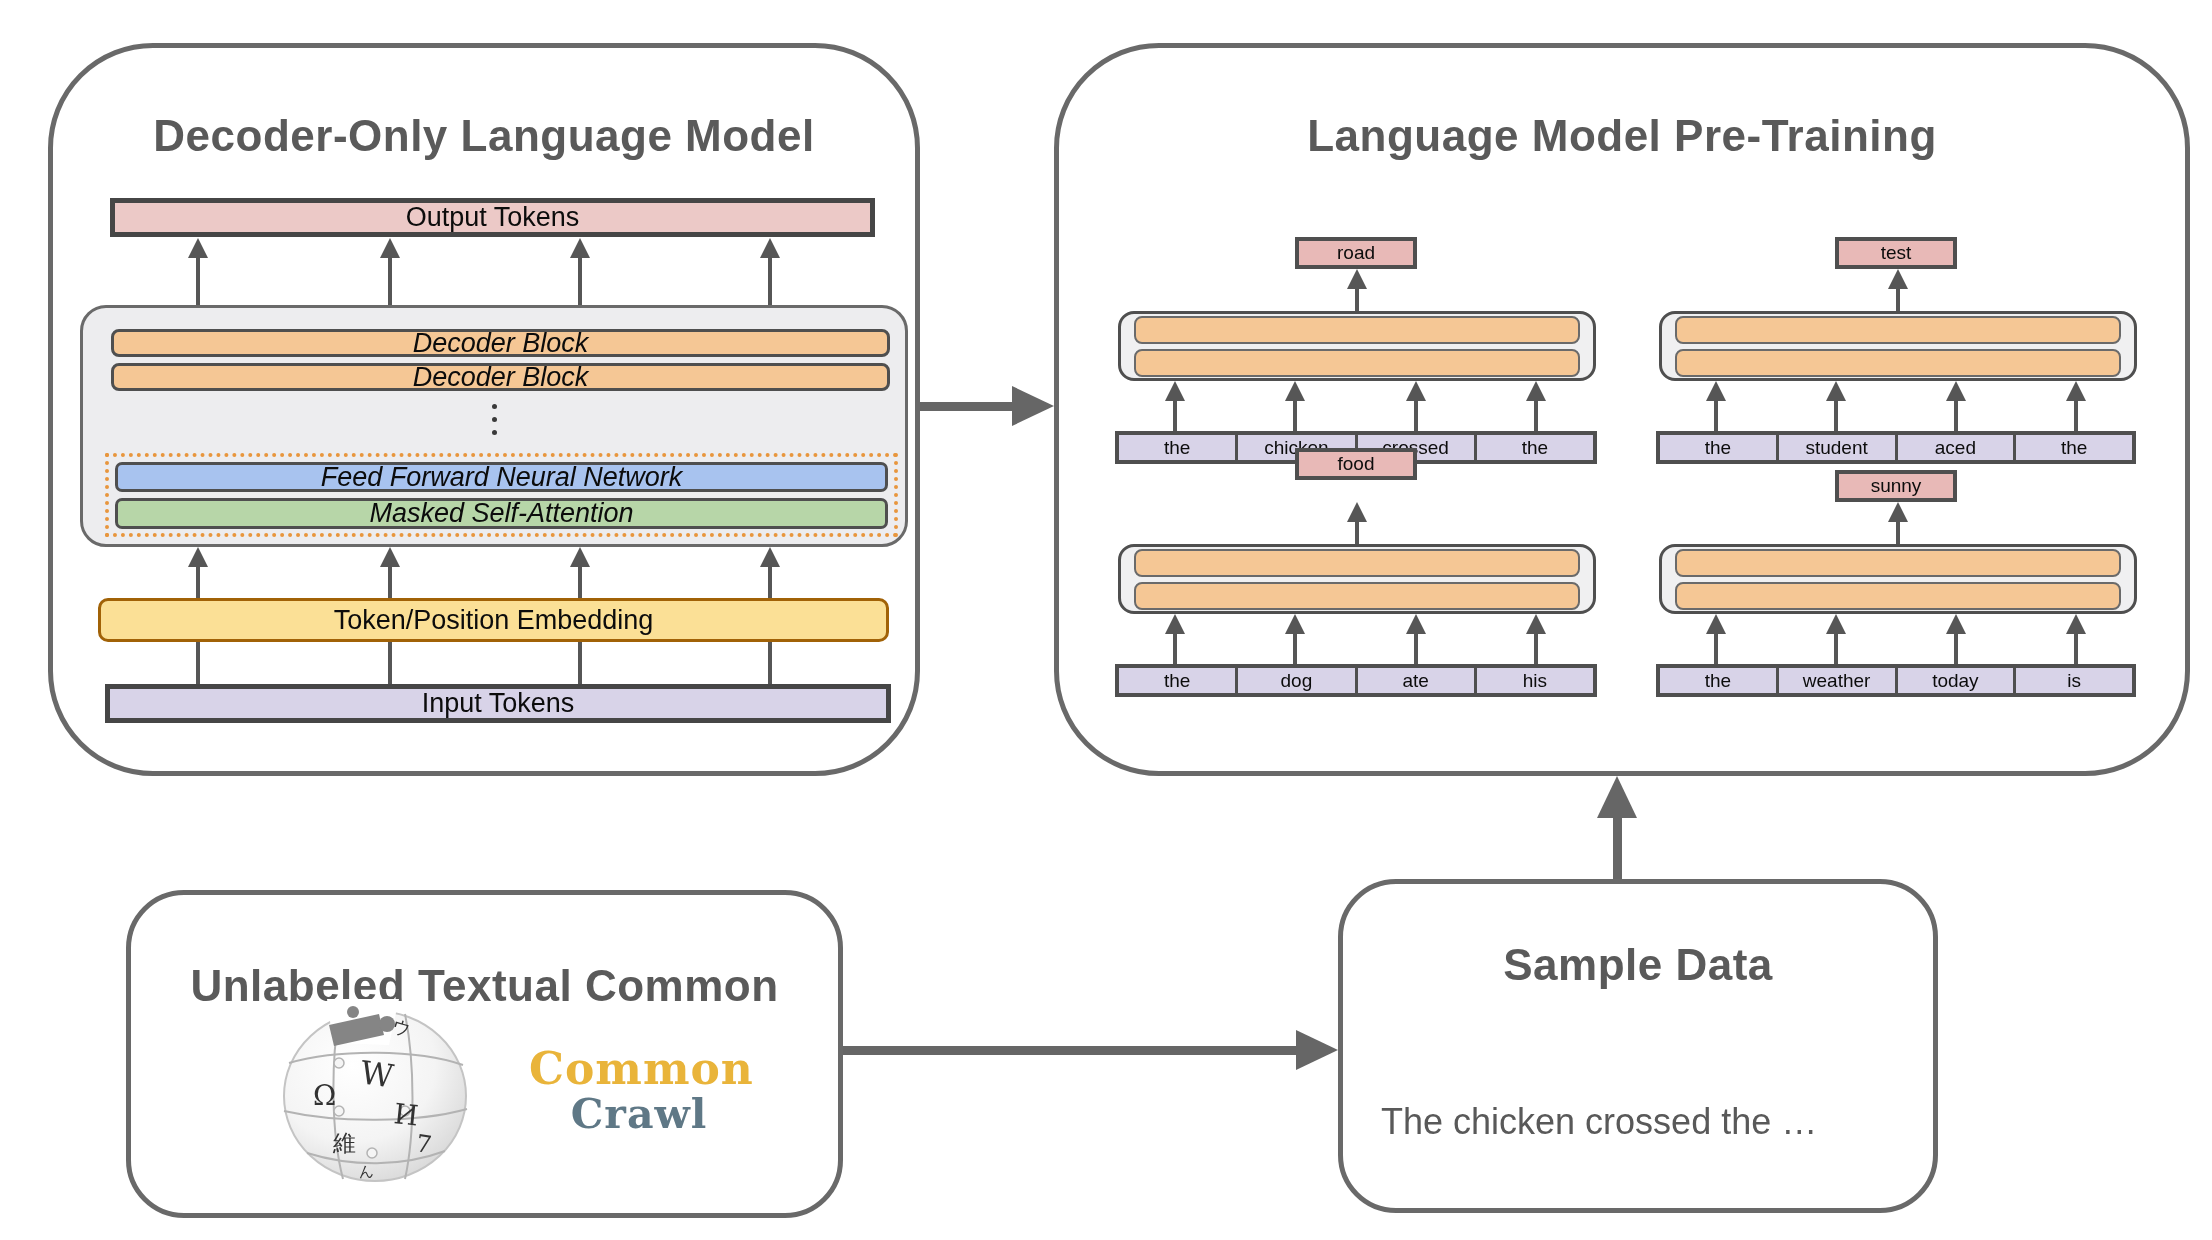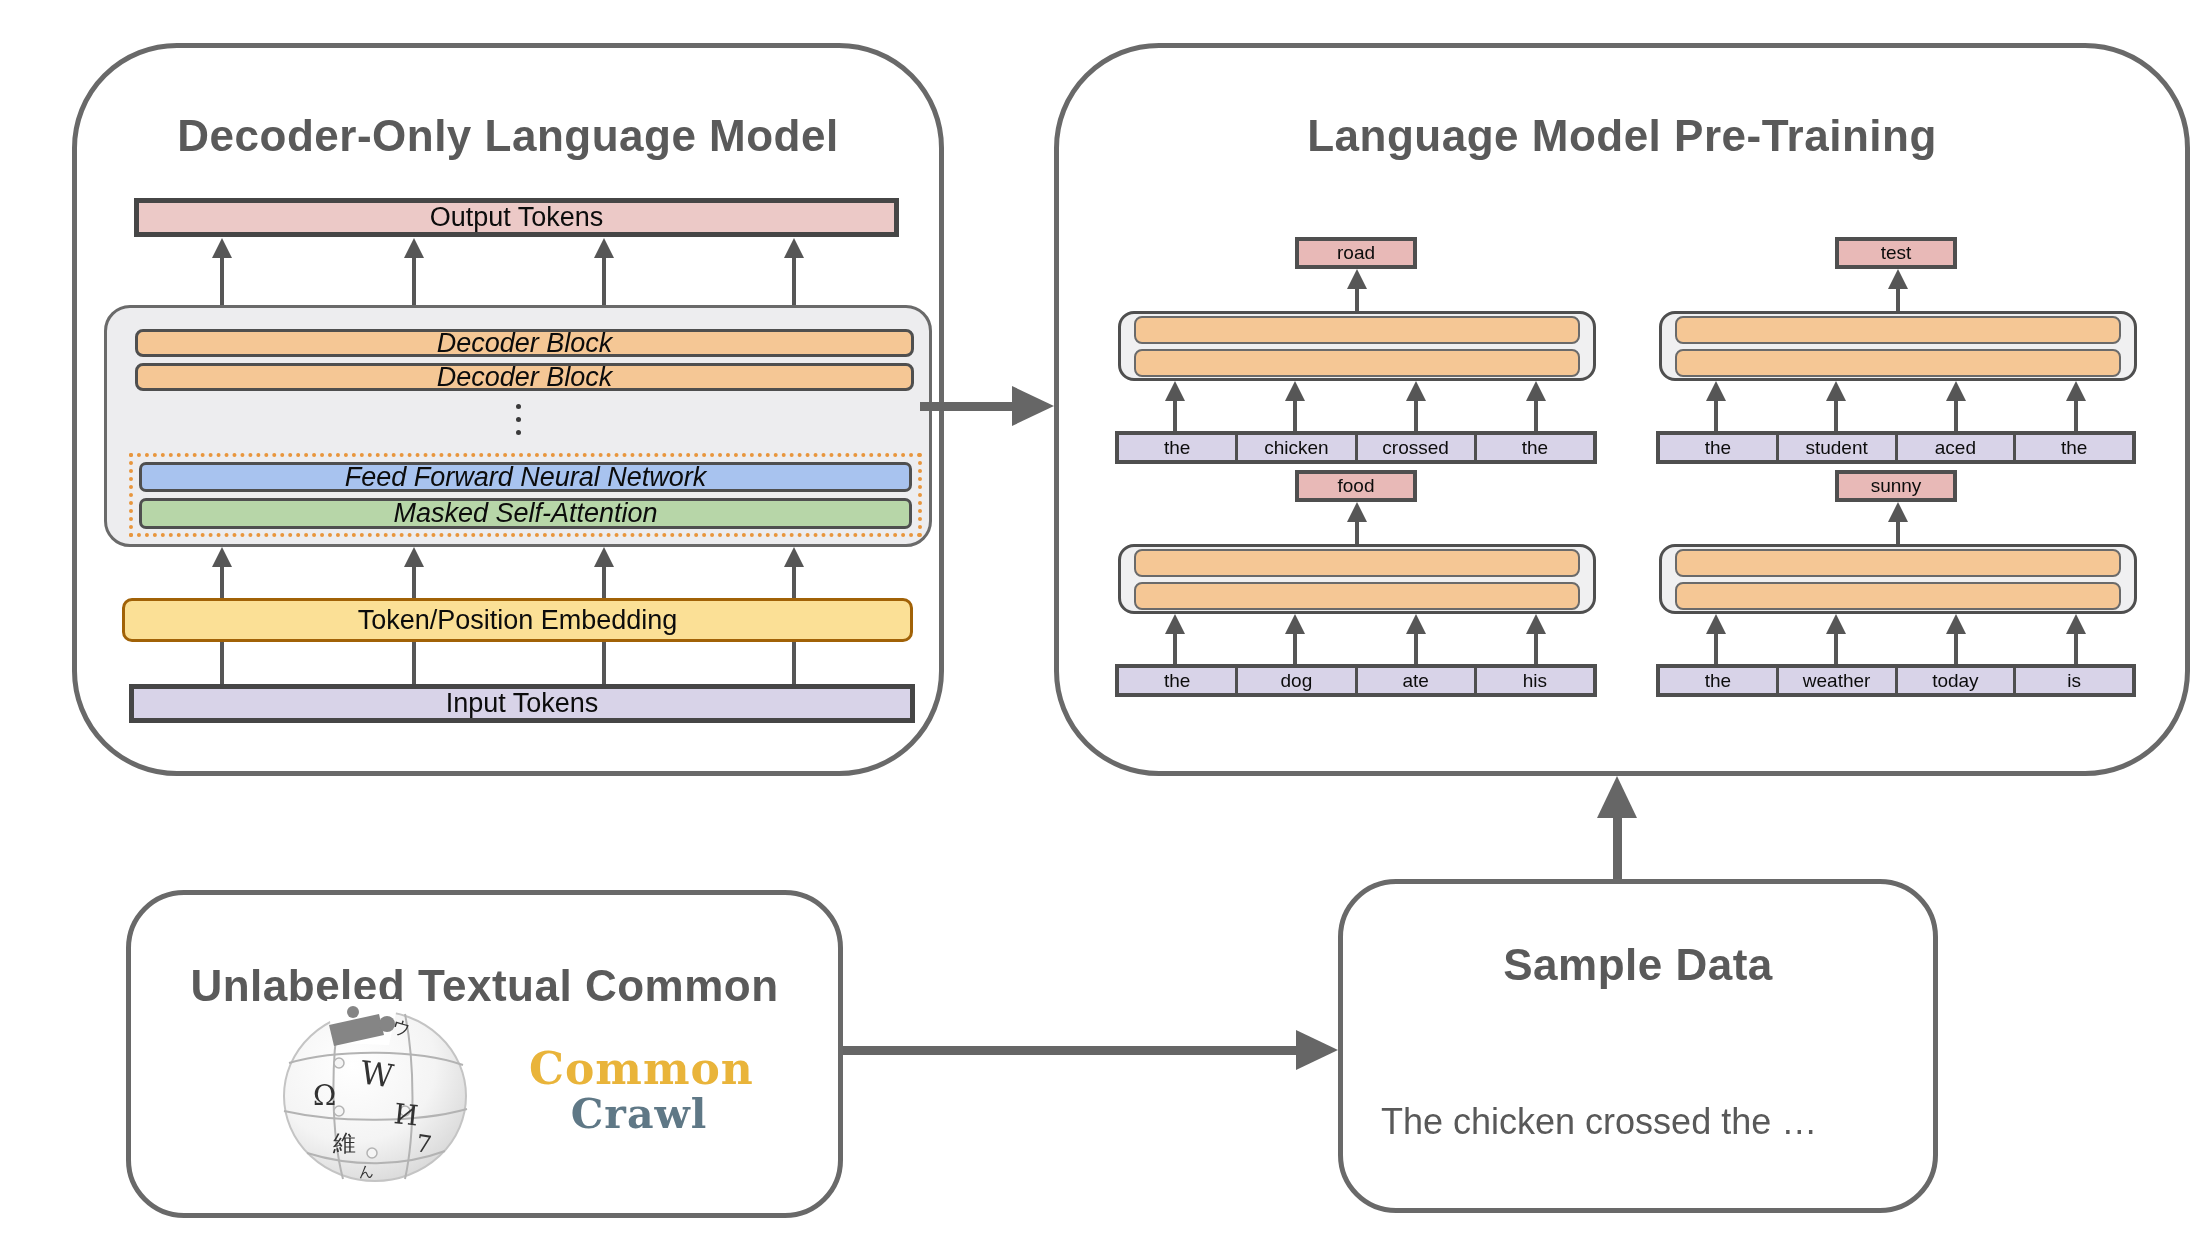--- a/index.html
+++ b/index.html
@@ -49,21 +49,21 @@
   .cc-logo{position:absolute;text-align:center;font-family:"DejaVu Serif",serif;font-weight:bold;line-height:1.0;}
   .cc-line1{display:block;font-size:44px;color:#e9b43a;letter-spacing:1px;}
   .cc-line2{display:block;font-size:41px;color:#5f7886;margin-top:3px;letter-spacing:1px;}
   .sample-lines{position:absolute;font-size:36px;color:#595959;line-height:48px;white-space:pre;}
 </style>
 </head>
 <body>
 
 <div class="canvas">
 
-  <div class="bigbox round-lg" style="left:48px;top:43px;width:872px;height:733px;margin-left:24px;">
+  <div class="bigbox round-lg" style="left:48px;top:43px;width:872px;height:733px;">
     <div class="box-title" style="top:63px;">Decoder-Only Language Model</div>
 
     <div class="bar b-thick" style="left:57px;top:150px;width:765px;height:39px;background:#ecc9c7;">
       <span>Output Tokens</span>
     </div>
 
     <div class="arr" style="left:135px;top:190px;height:67px;">
         <div class="head"></div>
         <div class="shaft"></div>
       </div>
@@ -202,21 +202,21 @@
         <div class="head"></div>
         <div class="shaft"></div>
       </div>
     <div class="token-row" style="left:597px;top:383px;width:480px;height:33px;">
       <div class="token-cell">the</div>
       <div class="token-cell">student</div>
       <div class="token-cell">aced</div>
       <div class="token-cell">the</div>
     </div>
 
-    <div class="mini-out" style="left:236px;top:422px;">
+    <div class="mini-out" style="left:236px;top:400px;">
         <span>food</span>
       </div>
     <div class="arr" style="left:288px;top:454px;height:42px;">
         <div class="head"></div>
         <div class="shaft"></div>
       </div>
     <div class="mini-container" style="left:59px;top:496px;width:478px;height:70px;">
       <div class="mini-bar"></div>
       <div class="mini-bar"></div>
     </div>

